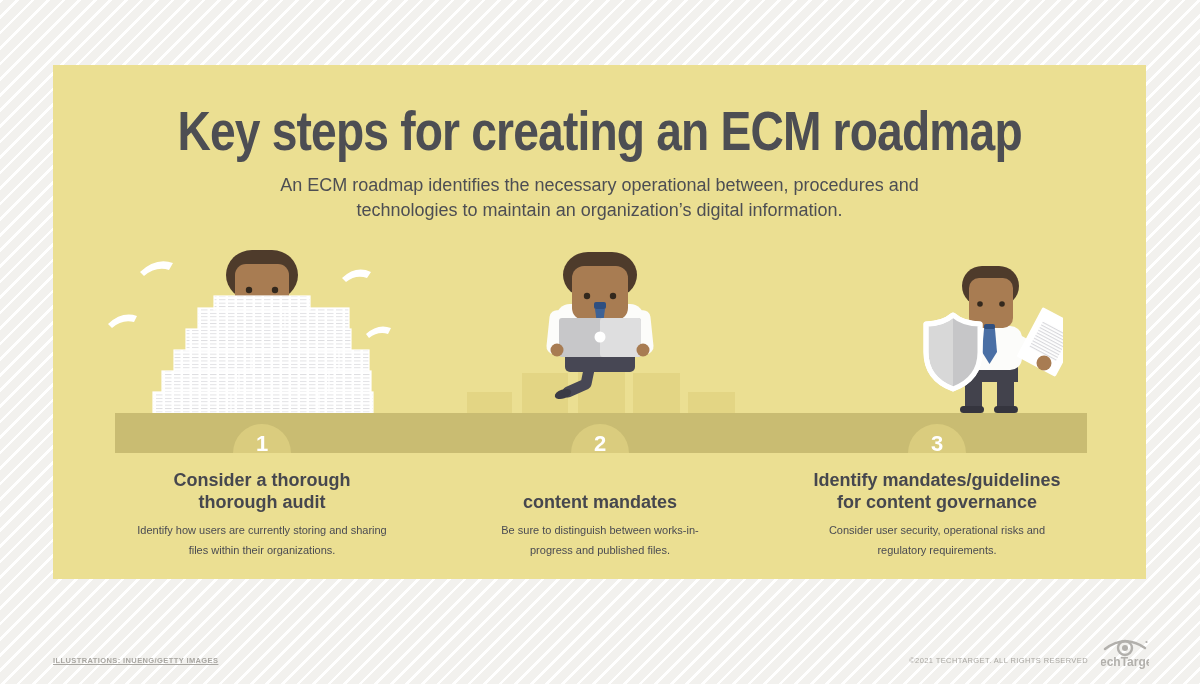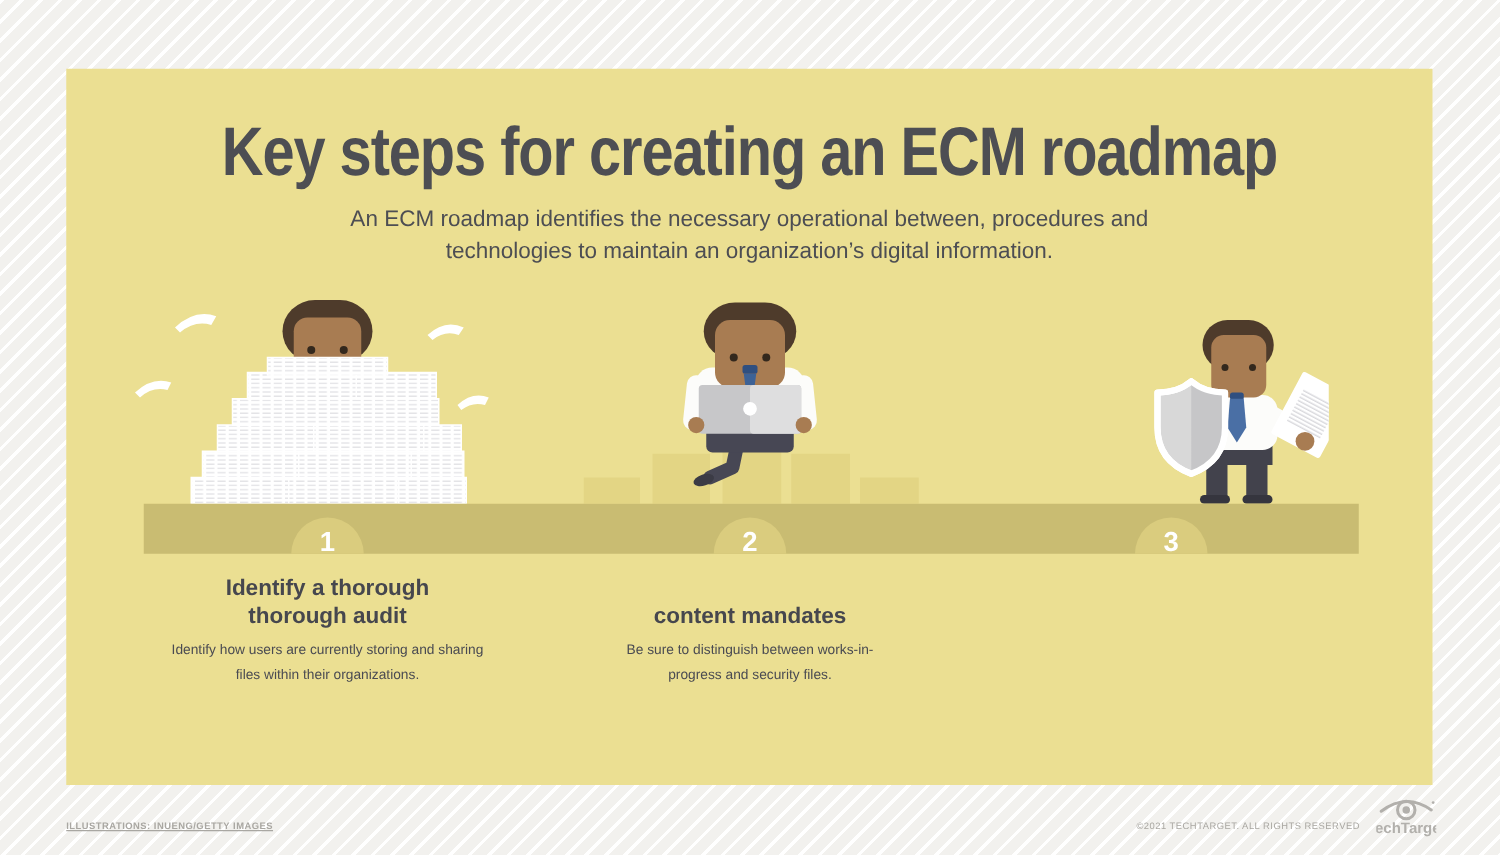--- a/index.html
+++ b/index.html
@@ -5,21 +5,21 @@
   * { box-sizing: border-box; }
   html,body { margin:0; padding:0; }
   body {
     width:1200px; height:684px; position:relative; overflow:hidden;
     font-family:"Liberation Sans", sans-serif;
     background-color:#f2f1ee;
     background-image:repeating-linear-gradient(135deg,
       #ffffff 0px, #ffffff 2.6px, rgba(255,255,255,0) 2.6px, rgba(255,255,255,0) 11px);
   }
   .card {
-    position:absolute; left:53px; top:55px; width:1093px; height:573px;
+    position:absolute; left:53px; top:65px; width:1093px; height:514px;
     background:#ebdf92;
   }
   .title { text-align:center; margin-top:34px; font-size:55px; font-weight:800;
     color:#4d4e53; letter-spacing:-1px; }
   .title-inner { display:inline-block; transform:scaleX(.84); transform-origin:center;
     white-space:nowrap; }
   .subtitle { margin:10px auto 0; max-width:690px; text-align:center;
     font-size:18px; line-height:25px; color:#4d4e53; font-weight:500; }
   .band { position:absolute; left:62px; top:348px; width:972px; height:40px;
     background:#c9bc72; overflow:hidden; }
@@ -148,31 +148,38 @@
     <div class="num-circle num-2">
       <span>2</span>
     </div>
     <div class="num-circle num-3">
       <span>3</span>
     </div>
   </div>
 
   <div class="step step-1">
     <h3>
-      <span>Identify a thorough</span><br>
+      <span>Consider a thorough</span><br>
       <span>thorough audit</span>
     </h3>
     <p>Identify how users are currently storing and sharing files within their organizations.</p>
   </div>
   <div class="step step-2">
     <h3>
       <br>
       <span>content mandates</span>
     </h3>
-    <p>Be sure to distinguish between works-in-progress and security files.</p>
+    <p>Be sure to distinguish between works-in-progress and published files.</p>
+  </div>
+  <div class="step step-3">
+    <h3>
+      <span>Identify mandates/guidelines</span><br>
+      <span>for content governance</span>
+    </h3>
+    <p>Consider user security, operational risks and regulatory requirements.</p>
   </div>
 </div>
 
 <div class="footer-credit">ILLUSTRATIONS: INUENG/GETTY IMAGES</div>
 <div class="footer-copy">©2021 TECHTARGET. ALL RIGHTS RESERVED</div>
 <svg class="brand-logo" viewBox="0 0 48 38">
   <g>
     <path d="M4,16 Q24,1 44,15" stroke="#b2b0ac" stroke-width="2.4" fill="none" stroke-linecap="round"></path>
     <circle cx="24" cy="15" r="7" fill="none" stroke="#b2b0ac" stroke-width="2.4"></circle>
     <circle cx="24" cy="15" r="3" fill="#b2b0ac"></circle>

